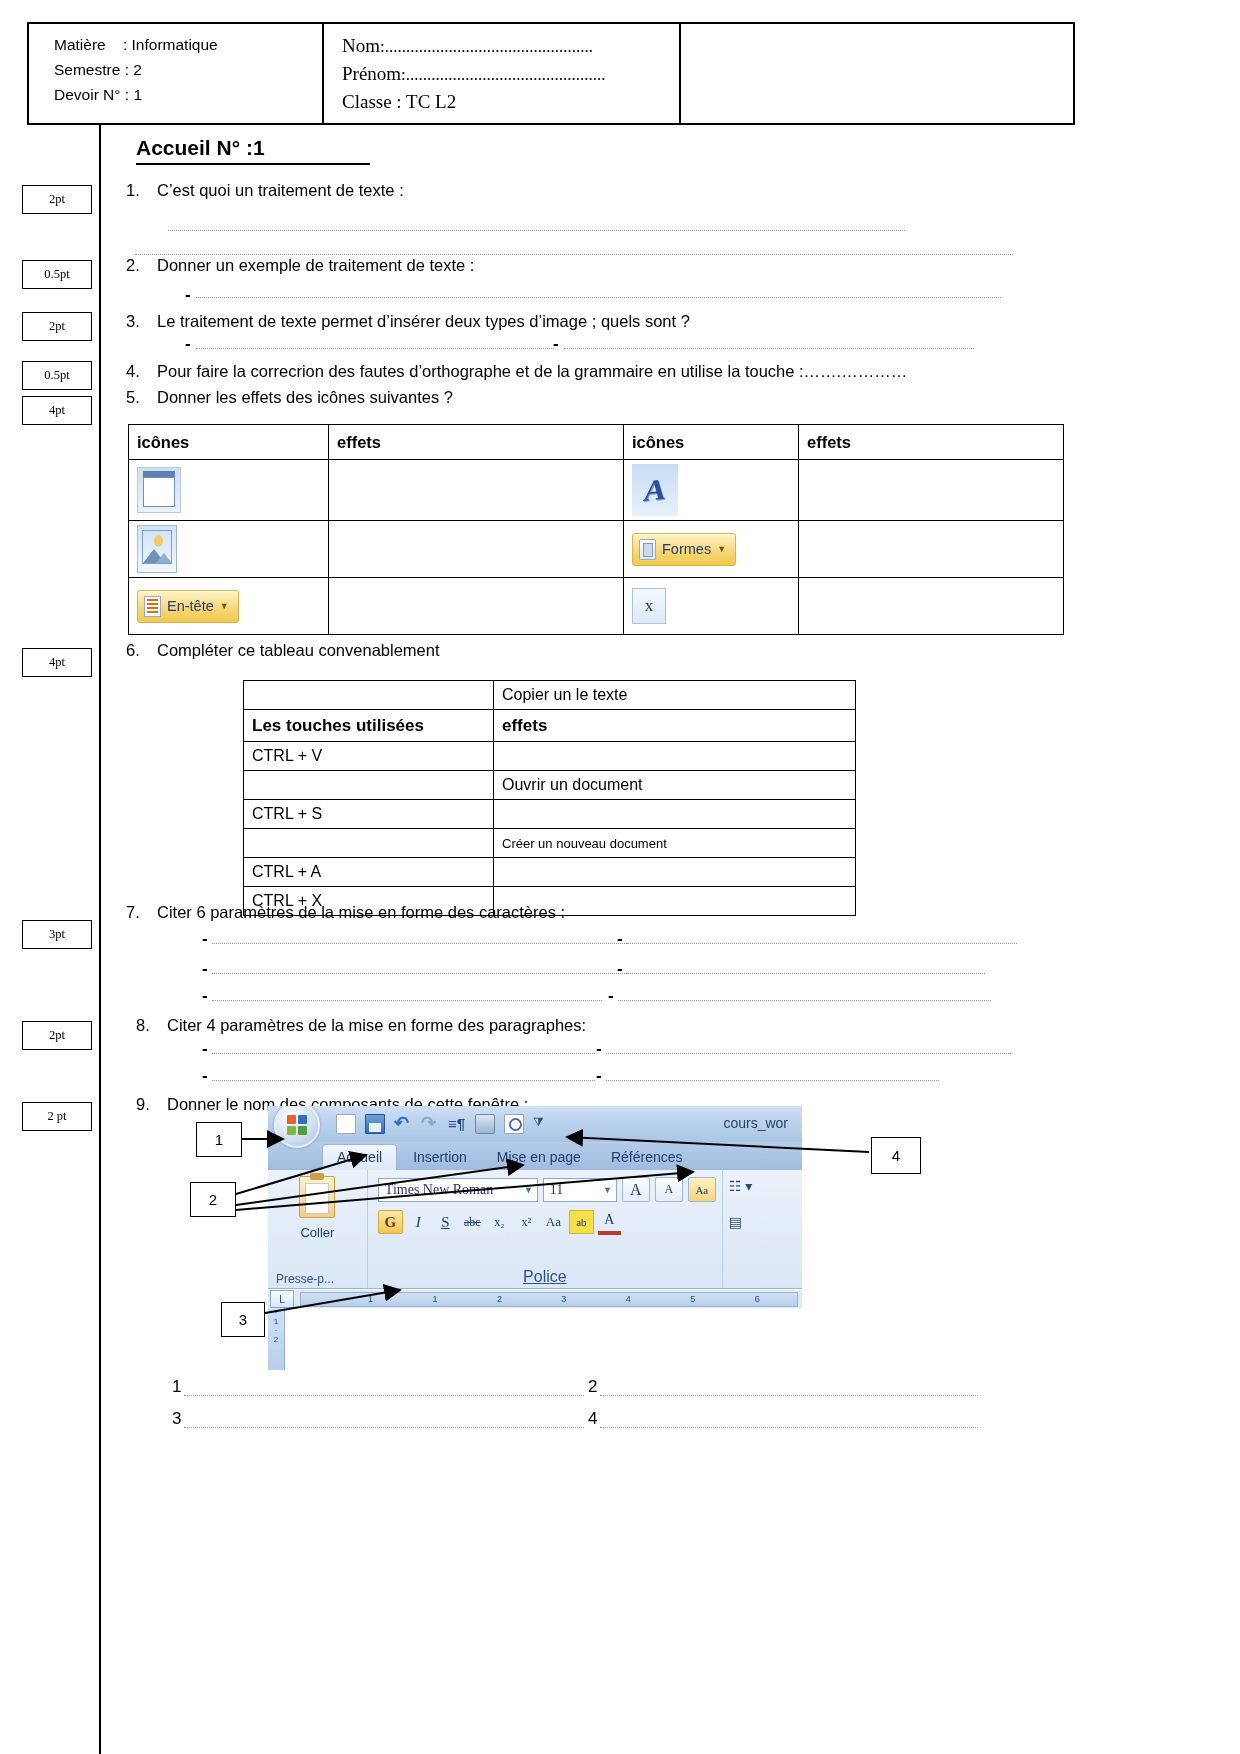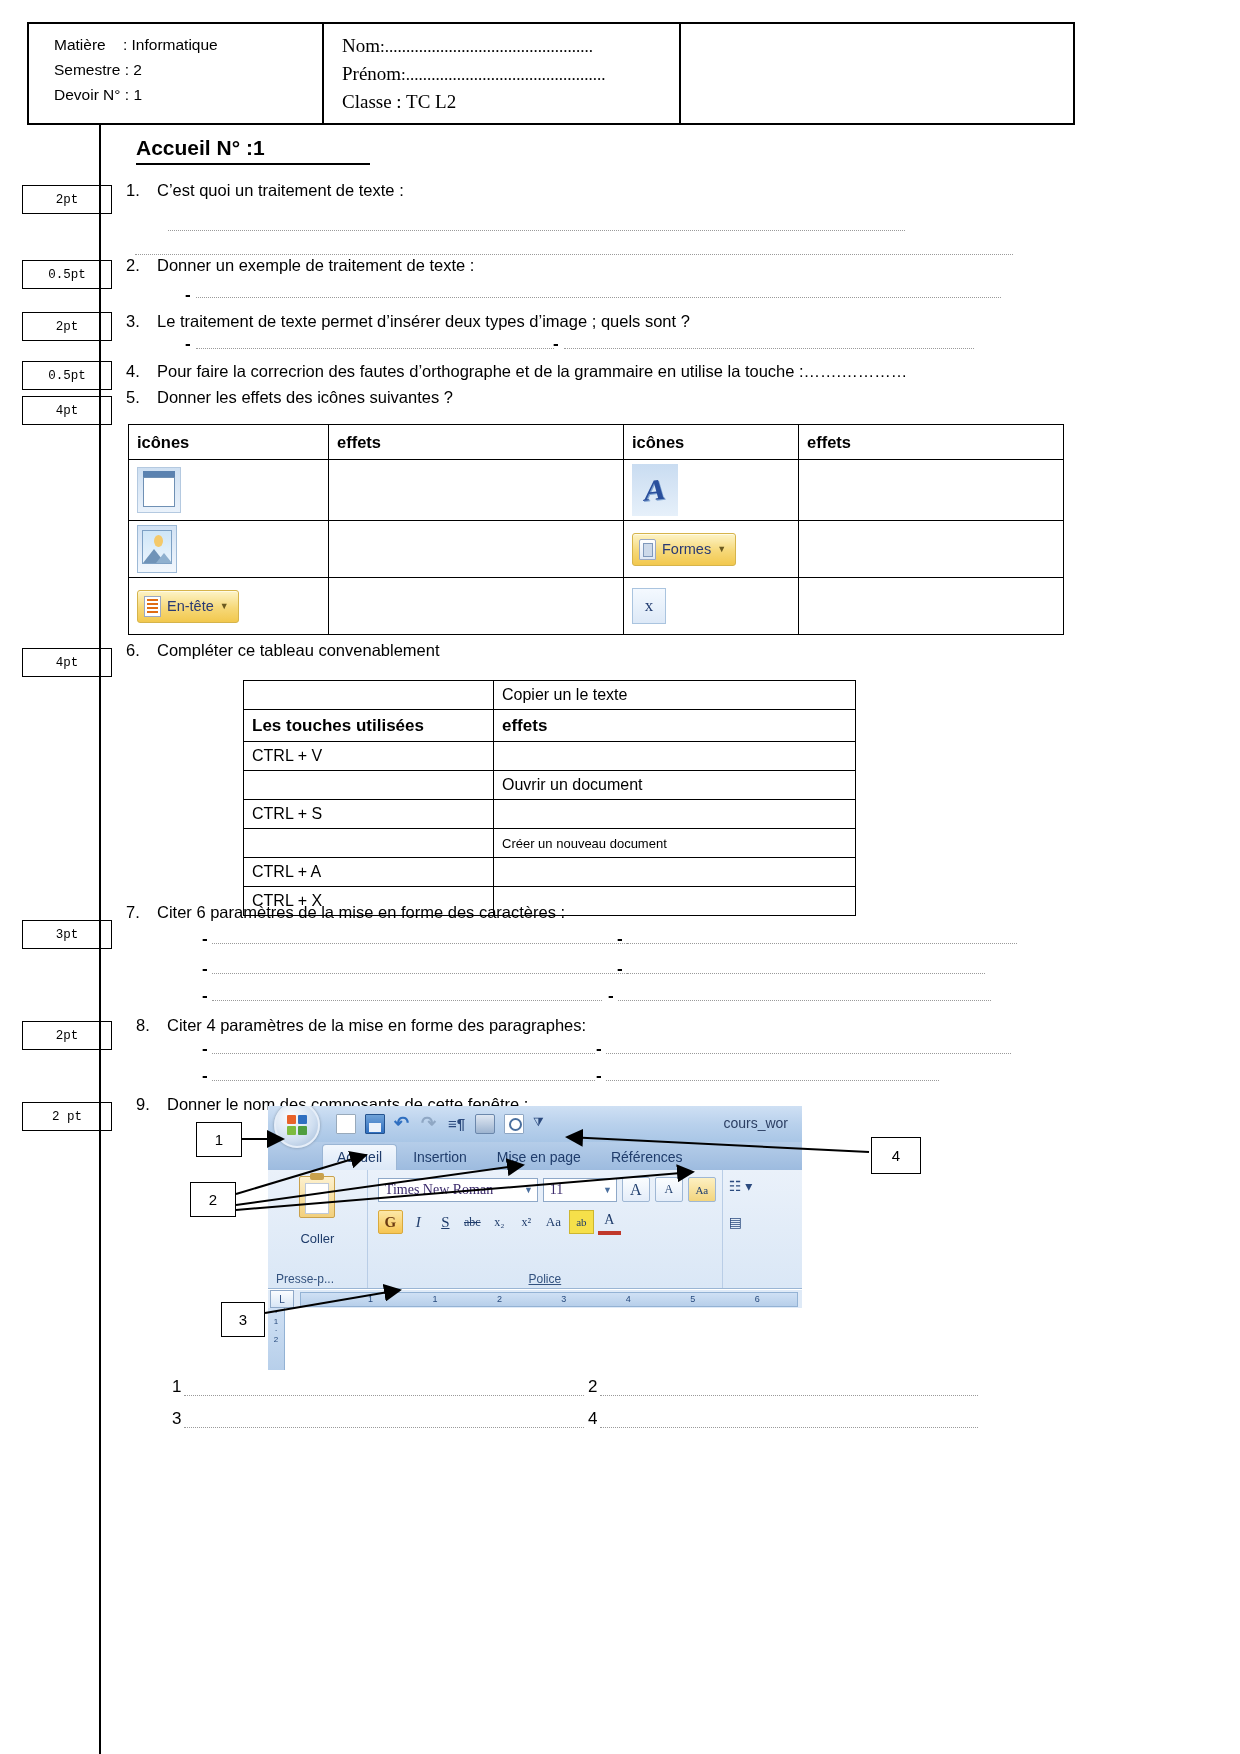--- a/index.html
+++ b/index.html
@@ -35,26 +35,26 @@
   }
   .dots-inline { letter-spacing:0px; font-size:17px; }
 
   
   .left-rule {
     position:absolute; left:99px; top:125px;
     width:2px; height:1629px; background:#000;
   }
   .ptbox {
     position:absolute; left:22px;
-    width:90px; height:29px;
+    width:70px; height:29px;
     border:1.5px solid #000;
     box-sizing:border-box;
     display:flex; align-items:center; justify-content:center;
     font-size:12.5px;
-    font-family:Liberation Mono, monospace;
+    font-family:Liberation Serif, serif;
   }
 
   
   .q {
     position:absolute;
     font-size:16.5px;
     font-family:"Liberation Sans", sans-serif;
     white-space:nowrap;
     text-align:right;
   }
@@ -303,21 +303,21 @@
   .clipboard::after{
     content:""; position:absolute; left:5px; top:6px; right:5px; bottom:3px;
     background:#fff; border:1px solid #bfc9d8;
   }
   .clipboard .clip{
     position:absolute; left:10px; top:-4px; width:14px; height:7px;
     background:#c9a14c; border-radius:2px;
   }
   .w-grp-paste .lbl{
     font-family:"Liberation Sans", sans-serif;
-    font-size:13px; color:#1f3c6b; margin-top:13px;
+    font-size:13px; color:#1f3c6b; margin-top:7px;
   }
   .w-grp-paste .grplbl{
     position:absolute; bottom:2px; left:8px;
     font-size:12px; color:#33527f;
   }
   .w-grp-font{
     flex:1; position:relative; padding:7px 6px 0 10px;
   }
   .f-row1{ display:flex; align-items:center; gap:5px; }
   .combo{
@@ -339,21 +339,21 @@
   }
   .f-row2{ display:flex; align-items:center; gap:4px; margin-top:7px; }
   .fbtn{
     width:23px;height:22px;
     display:flex;align-items:center;justify-content:center;
     font-family:"Liberation Serif", serif; font-size:15px; color:#1f3c6b;
   }
   .fbtn.on{ background:linear-gradient(#fde8a8,#f6c552); border:1px solid #d9a93c; border-radius:2px; color:#6b3a12;}
   .grp-name{
     position:absolute; bottom:2px; left:50%; transform:translateX(-50%);
-    font-size:12px; color:#33527f;text-decoration:underline;
+    font-size:16px; color:#33527f;text-decoration:underline;
   }
   .w-grp-para{
     width:74px; border-left:1px solid #b9cde6; padding-top:8px; padding-left:6px;
   }
   .plist{ color:#2b4a7e; font-size:14px; }
   .w-ruler{
     height:18px; background:#dfeaf7; border-top:1px solid #fff;
     display:flex; align-items:center; position:relative;
   }
   .rul-corner{

